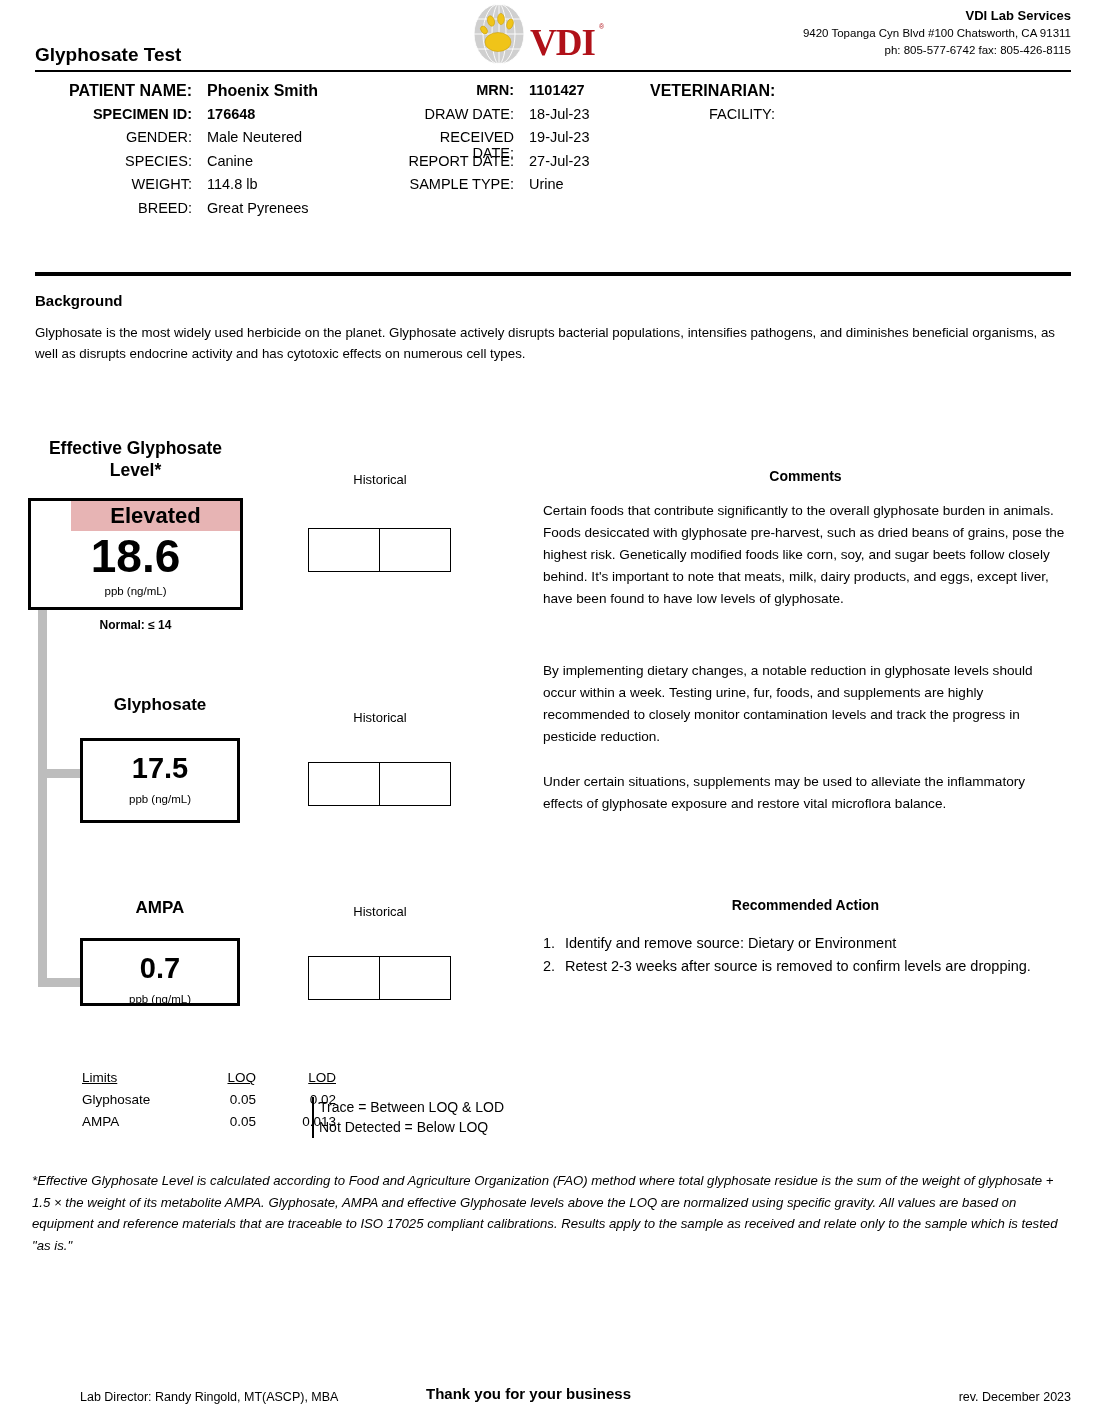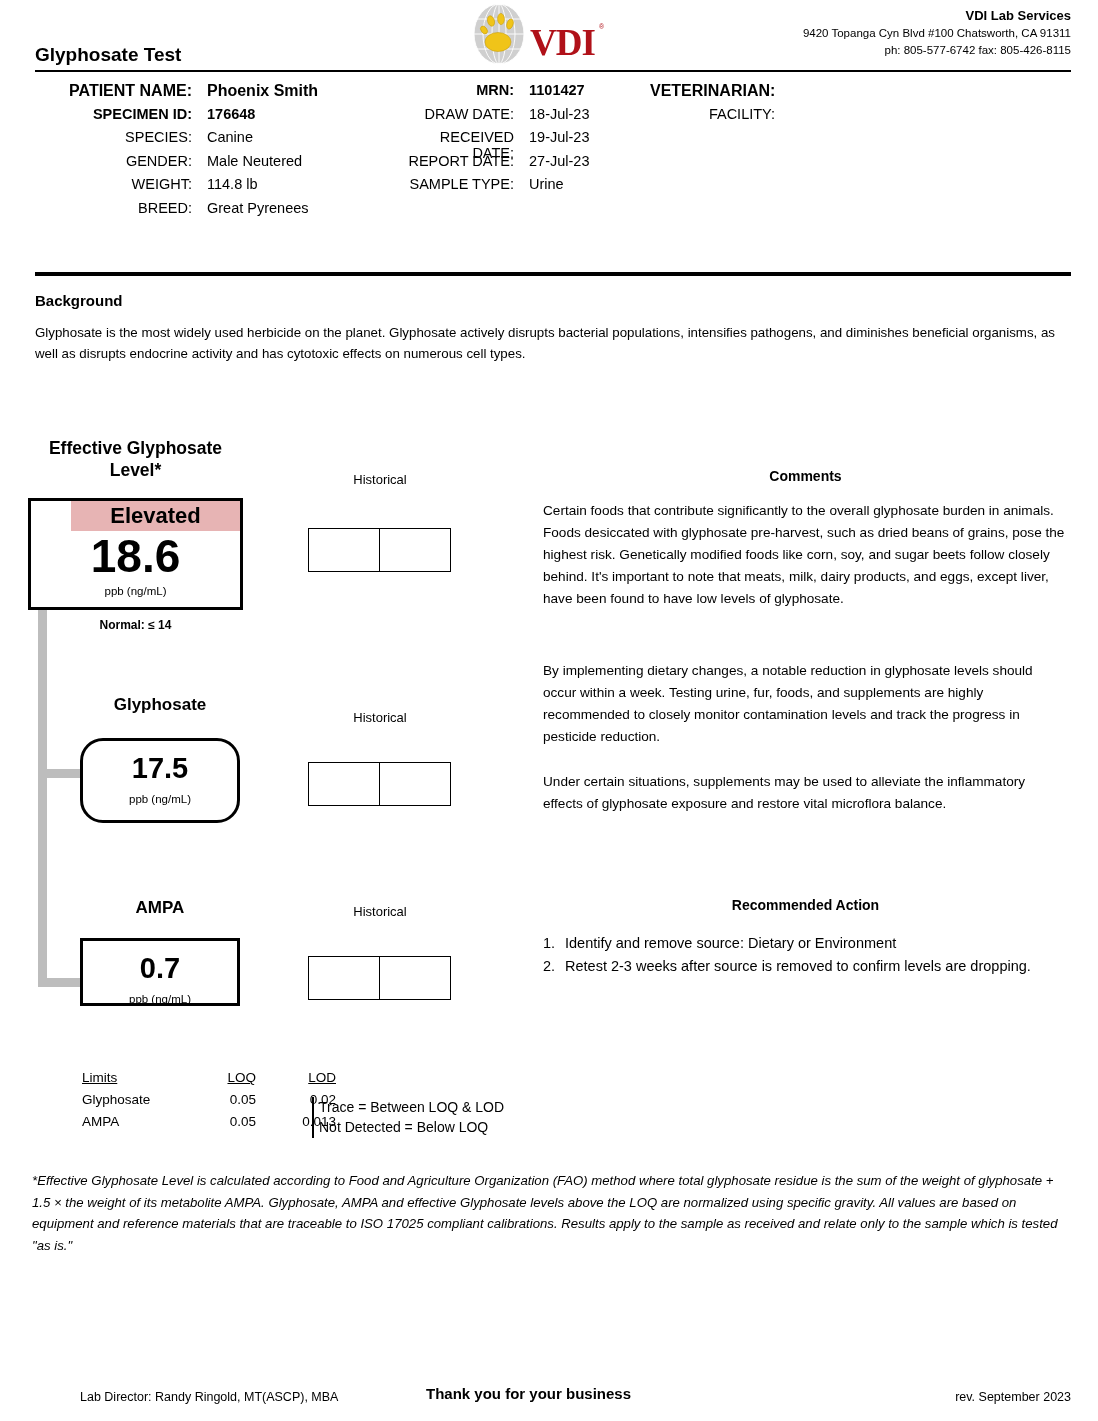--- a/index.html
+++ b/index.html
@@ -81,21 +81,21 @@
     position:absolute; text-align:center; font-weight:bold;
   }
   .eff-title { left:28px; top:2px; width:215px; font-size:17.5px; line-height:1.28; }
   .gly-title { left:80px; top:262px; width:160px; font-size:17px; }
   .ampa-title { left:80px; top:463px; width:160px; font-size:17px; }
 
   .val-box {
     position:absolute; border:3px solid #000; background:#fff;
   }
   .box-eff { left:28px; top:498px; width:215px; height:112px; }
-  .box-gly { left:80px; top:740px; width:160px; height:85px;border-radius:23px; }
+  .box-gly { left:80px; top:740px; width:160px; height:85px; }
   .box-ampa { left:80px; top:940px; width:160px; height:68px; }
 
   .status-band {
     height:30px; line-height:30px; text-align:center;
     font-size:22px; font-weight:bold;margin-left:40px;
   }
   .val-num {
     text-align:center; font-weight:bold; color:#000;
   }
   .eff-num { font-size:46px; line-height:54px; margin-top:-2px; }
@@ -198,26 +198,26 @@
   <div class="pcol col1">
     <div class="prow">
         <div class="plabel b bigl">PATIENT NAME:</div>
         <div class="pvalue b bigl">Phoenix Smith</div>
       </div>
     <div class="prow">
         <div class="plabel b">SPECIMEN ID:</div>
         <div class="pvalue b">176648</div>
       </div>
     <div class="prow">
+        <div class="plabel">GENDER:</div>
+        <div class="pvalue">Male Neutered</div>
+      </div>
+    <div class="prow">
         <div class="plabel">SPECIES:</div>
         <div class="pvalue">Canine</div>
-      </div>
-    <div class="prow">
-        <div class="plabel">GENDER:</div>
-        <div class="pvalue">Male Neutered</div>
       </div>
     <div class="prow">
         <div class="plabel">WEIGHT:</div>
         <div class="pvalue">114.8 lb</div>
       </div>
     <div class="prow">
         <div class="plabel">BREED:</div>
         <div class="pvalue">Great Pyrenees</div>
       </div>
   </div>
@@ -353,14 +353,14 @@
 <div class="limits-note">
   <div>Trace = Between LOQ &amp; LOD</div>
   <div>Not Detected = Below LOQ</div>
 </div>
 
 <div class="footnote">*Effective Glyphosate Level is calculated according to Food and Agriculture Organization (FAO) method where total glyphosate residue is the sum of the weight of glyphosate + 1.5 × the weight of its metabolite AMPA. Glyphosate, AMPA and effective Glyphosate levels above the LOQ are normalized using  specific gravity. All values are based on equipment and reference materials that are traceable to ISO 17025 compliant calibrations. Results apply to the sample as received and relate only to the sample which is tested "as is."</div>
 
 <div class="footer">
   <div class="f-left">Lab Director: Randy Ringold, MT(ASCP), MBA</div>
   <div class="f-mid">Thank you for your business</div>
-  <div class="f-right">rev. September 2023</div>
+  <div class="f-right">rev. December 2023</div>
 </div>
 
 </body></html>

